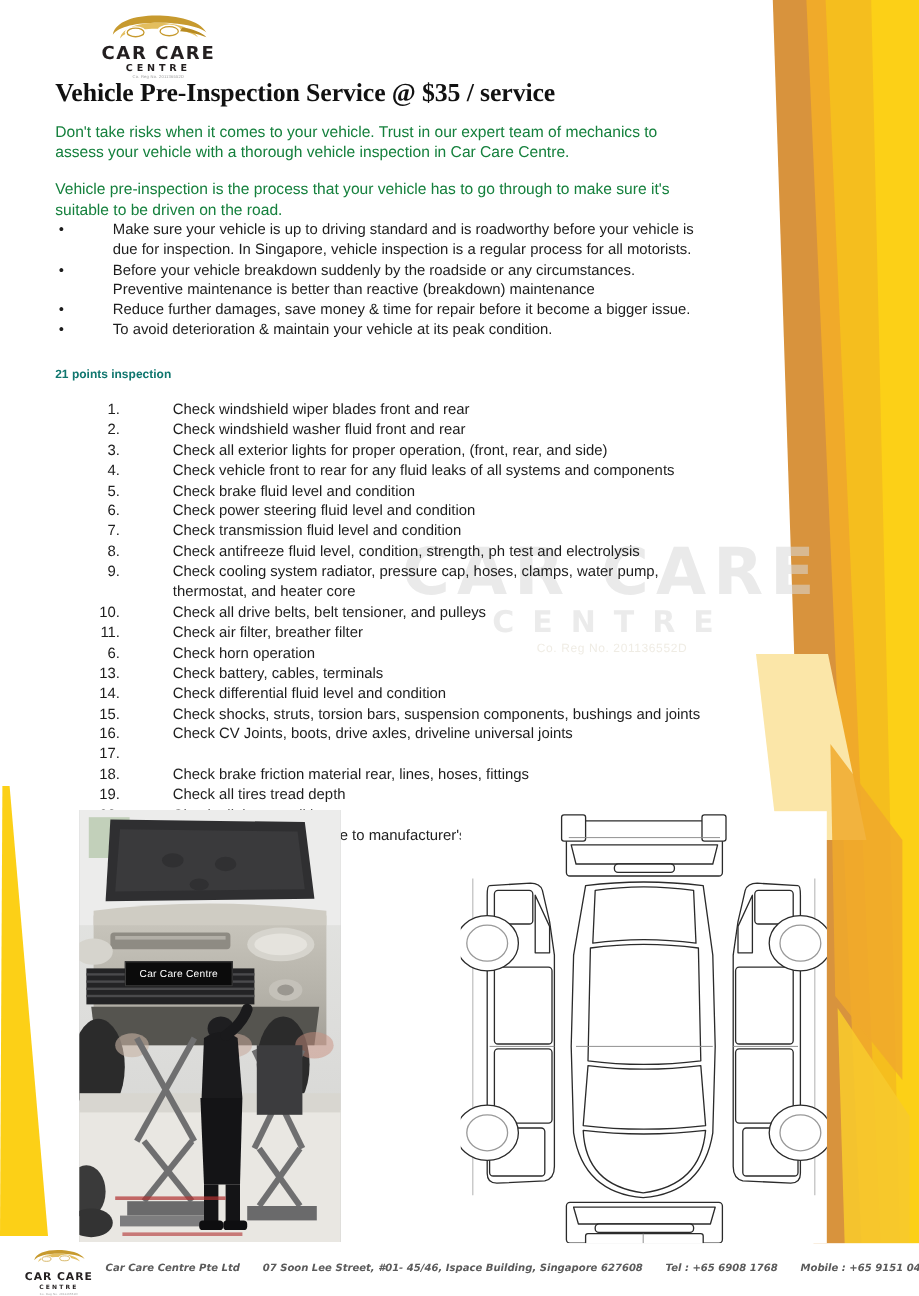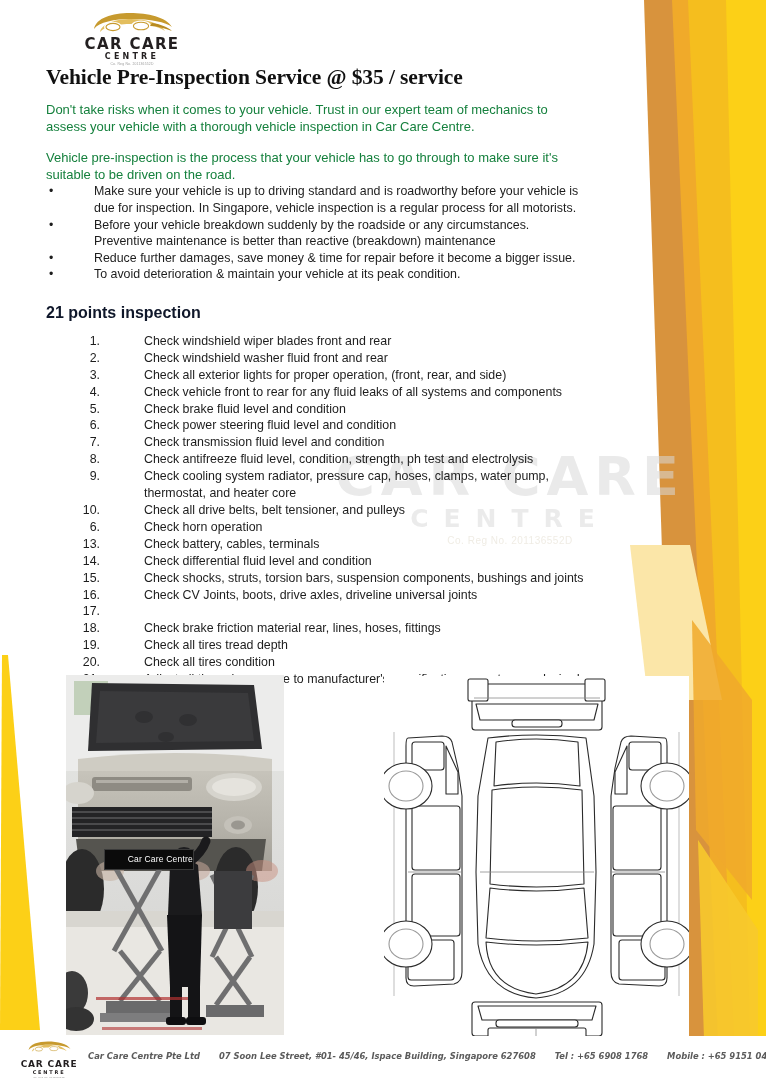--- a/index.html
+++ b/index.html
@@ -109,23 +109,23 @@
   }
   ul.bullets > li .bdot {
     position: absolute;
     left: 3px;
     top: 0;
     font-size: 12.4px;
     line-height: 16.6px;
   }
 
   #points-heading {
-    font-size: 16px;
-    font-weight: bold;
-    color: #0f172a;
+    font-size: 10px;
+    font-weight: bold;
+    color: #0f766e;
     margin: 22px 0 12px 0;
     line-height: 16px;
   }
 
   ol.points {
     list-style: none;
     margin: 0;
     padding: 0;
   }
   ol.points > li {
@@ -195,24 +195,23 @@
     position: absolute;
     left: 38px;
     top: 126px;
     width: 88px;
     height: 19px;
     background: #0b0b0b;
     border: 1px solid #3a3a3a;
     color: #ffffff;
     font-size: 8.5px;
     line-height: 19px;
-    text-align: right;
+    text-align: center;
     letter-spacing: .2px;
     white-space: nowrap;
-    margin-top: 48px;
   }
 
   
   #diagram {
     position: absolute;
     left: 384px;
     top: 676px;
     width: 305px;
     height: 360px;
     background: #ffffff;
@@ -314,20 +313,21 @@
         <li><span class="num">1.</span><span>Check windshield wiper blades front and rear</span></li>
         <li><span class="num">2.</span><span>Check windshield washer fluid front and rear</span></li>
         <li><span class="num">3.</span><span>Check all exterior lights for proper operation, (front, rear, and side)</span></li>
         <li><span class="num">4.</span><span>Check vehicle front to rear for any fluid leaks of all systems and components</span></li>
         <li><span class="num">5.</span><span>Check brake fluid level and condition</span></li>
         <li><span class="num">6.</span><span>Check power steering fluid level and condition</span></li>
         <li><span class="num">7.</span><span>Check transmission fluid level and condition</span></li>
         <li><span class="num">8.</span><span>Check antifreeze fluid level, condition, strength, ph test and electrolysis</span></li>
         <li><span class="num">9.</span><span>Check cooling system radiator, pressure cap, hoses, clamps, water pump, thermostat, and heater core</span></li>
         <li><span class="num">10.</span><span>Check all drive belts, belt tensioner, and pulleys</span></li>
+        <li><span class="num">11.</span><span>Check air filter, breather filter</span></li>
         <li><span class="num">6.</span><span>Check horn operation</span></li>
         <li><span class="num">13.</span><span>Check battery, cables, terminals</span></li>
         <li><span class="num">14.</span><span>Check differential fluid level and condition</span></li>
         <li><span class="num">15.</span><span>Check shocks, struts, torsion bars, suspension components, bushings and joints</span></li>
         <li><span class="num">16.</span><span>Check CV Joints, boots, drive axles, driveline universal joints</span></li>
         <li><span class="num">17.</span></li>
         <li><span class="num">18.</span><span>Check brake friction material rear, lines, hoses, fittings</span></li>
         <li><span class="num">19.</span><span>Check all tires tread depth</span></li>
         <li><span class="num">20.</span><span>Check all tires condition</span></li>
         <li><span class="num">21.</span><span>Adjust all tires air pressure to manufacturer's specification or customers desired setting</span></li>

